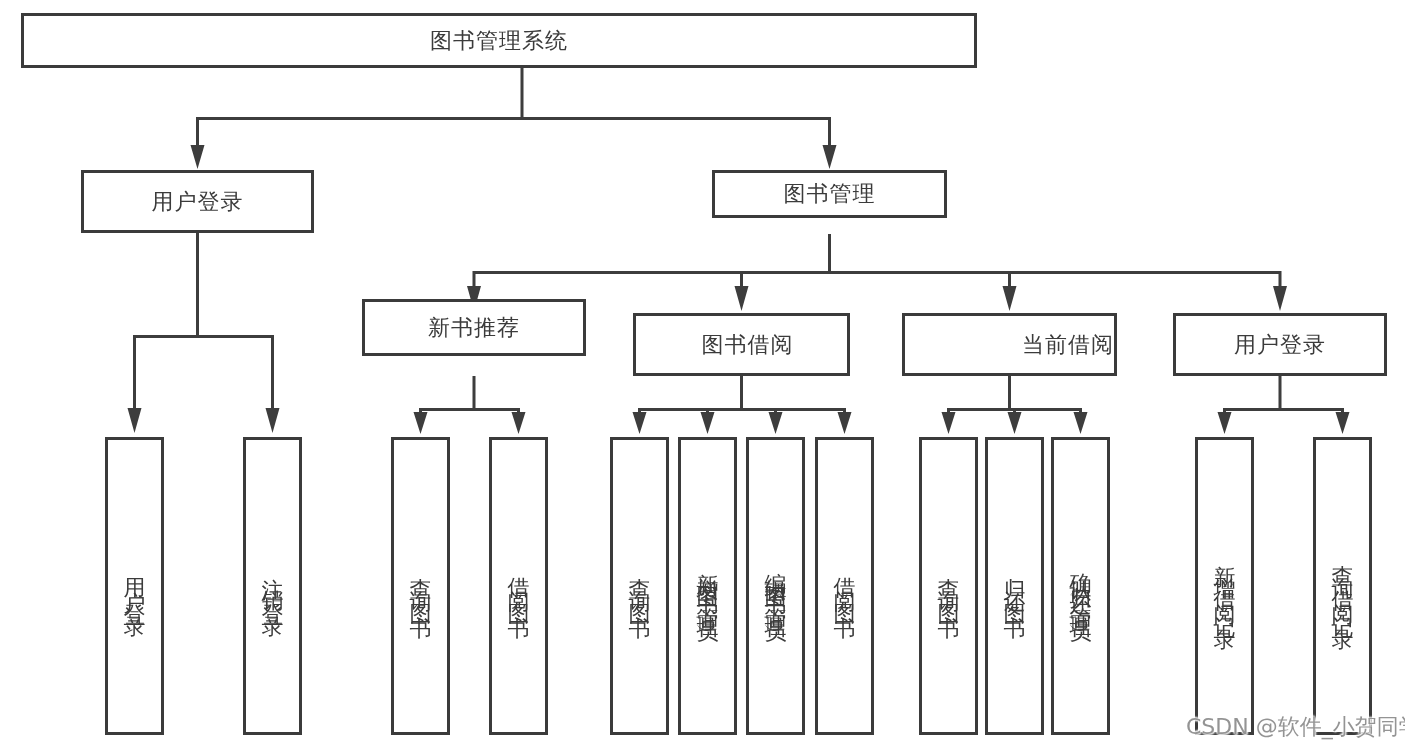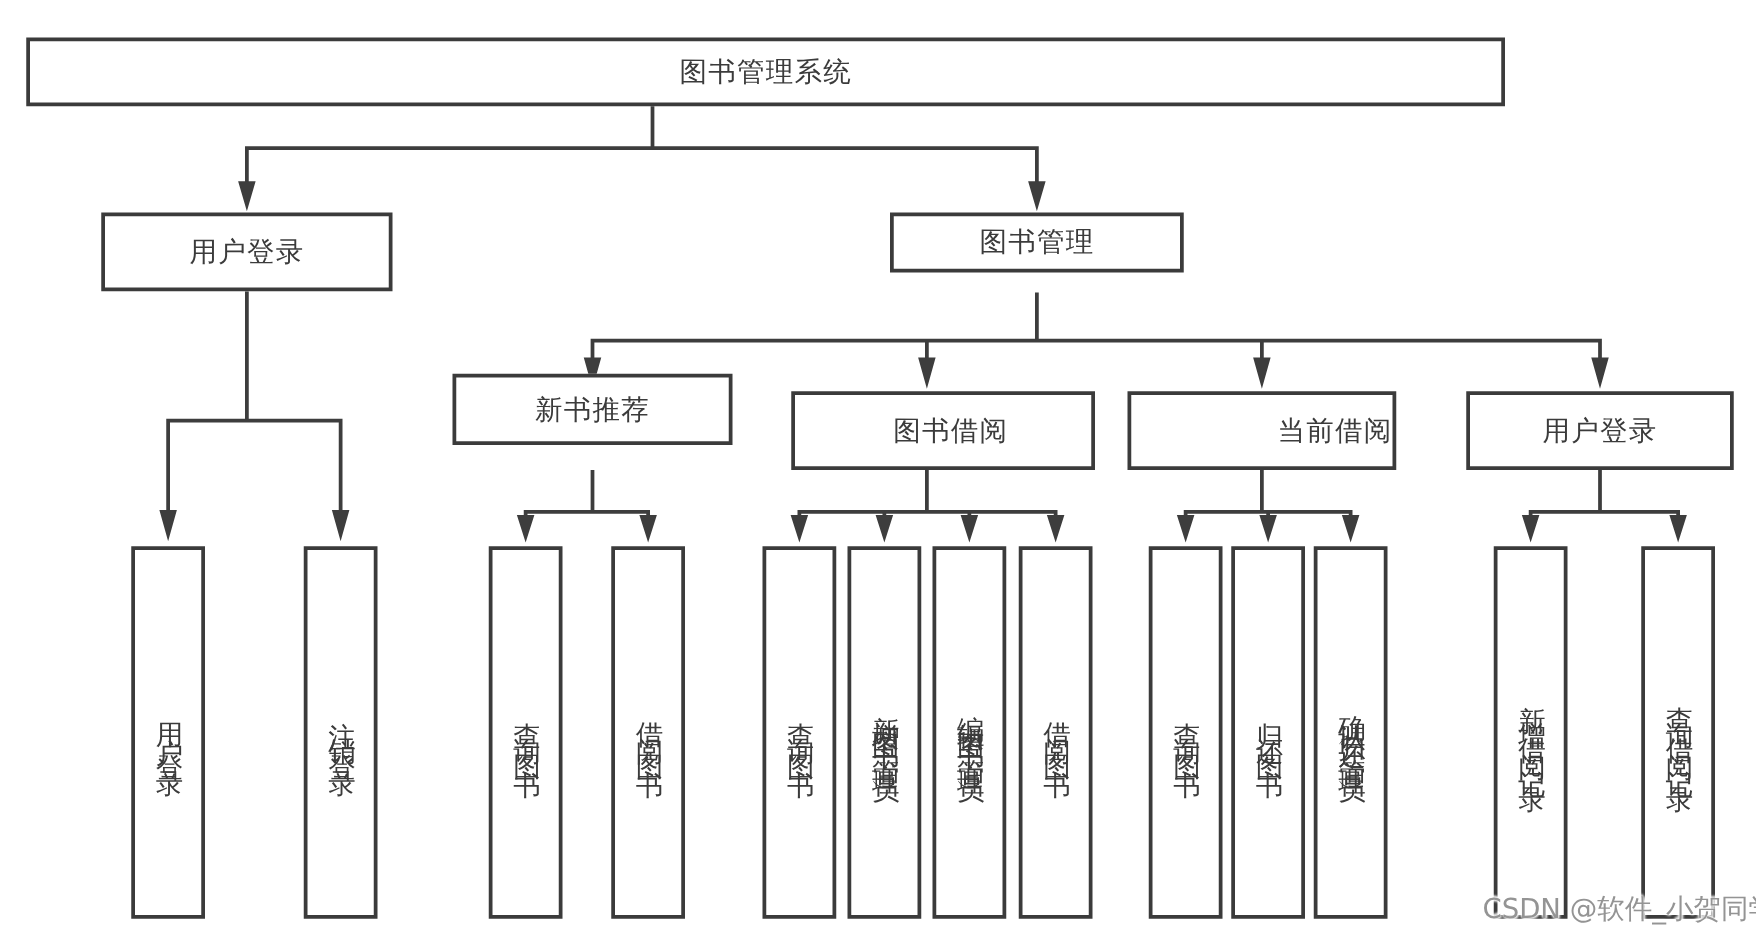--- a/index.html
+++ b/index.html
@@ -62,35 +62,35 @@
              M948.5 408 L948.5 414 M1014.5 408 L1014.5 414 M1080.5 408 L1080.5 414
              M1224.5 408 L1224.5 414 M1342.5 408 L1342.5 414" stroke="#3d3d3d" stroke-width="3" fill="none"></path>
     <path d="M413.5 412 L427.5 412 L420.5 434 Z M511.5 412 L525.5 412 L518.5 434 Z
              M632.5 412 L646.5 412 L639.5 434 Z M700.5 412 L714.5 412 L707.5 434 Z
              M768.5 412 L782.5 412 L775.5 434 Z M837.5 412 L851.5 412 L844.5 434 Z
              M941.5 412 L955.5 412 L948.5 434 Z M1007.5 412 L1021.5 412 L1014.5 434 Z
              M1073.5 412 L1087.5 412 L1080.5 434 Z
              M1217.5 412 L1231.5 412 L1224.5 434 Z M1335.5 412 L1349.5 412 L1342.5 434 Z" fill="#3d3d3d" stroke="none"></path>
   </svg>
 
-  <div class="box" style="left:21px; top:30px; width:1183px; height:55px;">
+  <div class="box" style="left:21px; top:13px; width:956px; height:55px;">
     <span>图书管理系统</span>
   </div>
 
   <div class="box" style="left:81px; top:170px; width:233px; height:63px;">
     <span>用户登录</span>
   </div>
   <div class="box" style="left:712px; top:170px; width:235px; height:48px;">
     <span>图书管理</span>
   </div>
 
   <div class="box" style="left:362px; top:299px; width:224px; height:57px;">
     <span>新书推荐</span>
   </div>
-  <div class="box" style="left:633px; top:313px; width:243px; height:63px;padding-left:12px;">
+  <div class="box" style="left:633px; top:313px; width:217px; height:63px;padding-left:12px;">
     <span>图书借阅</span>
   </div>
   <div class="box" style="left:902px; top:313px; width:215px; height:63px;justify-content:flex-end;">
     <span>当前借阅</span>
   </div>
   <div class="box" style="left:1173px; top:313px; width:214px; height:63px;">
     <span>用户登录</span>
   </div>
 
   <div class="box leaf" style="left:105px; top:437px; width:59px; height:298px;">

